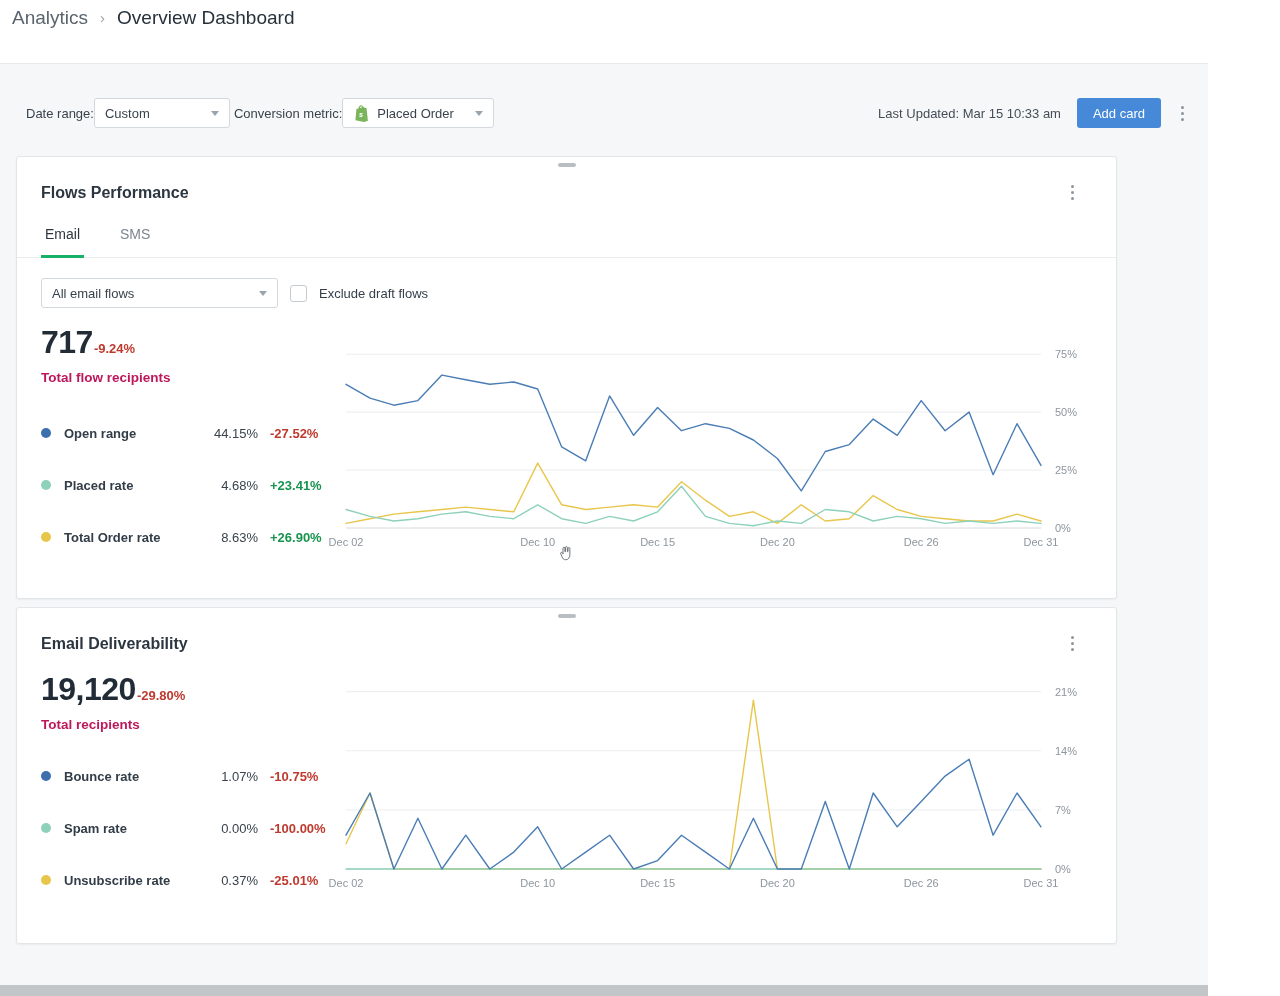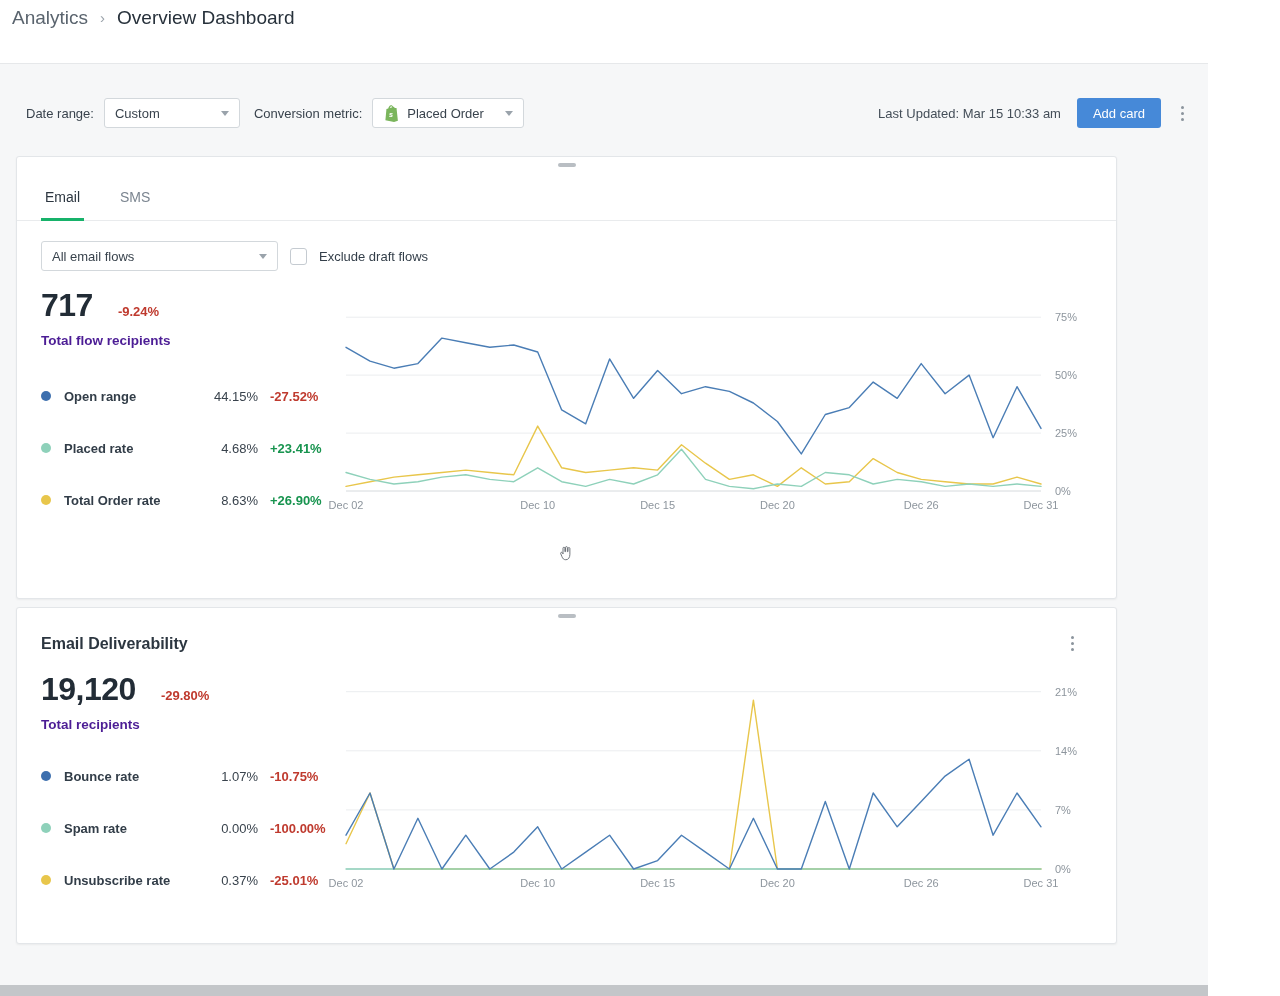--- a/index.html
+++ b/index.html
@@ -8,21 +8,21 @@
 
   
   .topbar{background:#fff;height:64px;border-bottom:1px solid #e6e8ea;display:flex;
           align-items:flex-start;padding:6px 0 0 12px;box-sizing:border-box;}
   .breadcrumb{display:flex;align-items:center;gap:12px;font-size:19px;line-height:24px;}
   .crumb-section{color:#5a646e;}
   .crumb-sep{color:#9aa2aa;font-size:15px;}
   .crumb-page{color:#27313b;}
 
   
-  .filter-bar{display:flex;align-items:center;margin:34px 20px 0 26px;gap:10px;}
+  .filter-bar{display:flex;align-items:center;margin:34px 20px 0 26px;}
   .flabel{font-size:13px;color:#39434d;white-space:nowrap;}
   .select{height:30px;background:#fff;border:1px solid #d3d8dc;border-radius:3px;display:flex;
           align-items:center;padding:0 10px;font-size:13px;color:#39434d;box-sizing:border-box;
           cursor:pointer;gap:8px;}
   .caret{width:0;height:0;border-left:4px solid transparent;border-right:4px solid transparent;
          border-top:5px solid #9aa3ab;margin-left:auto;flex:none;}
   .date-select{width:136px;}
   .datepicker{width:237px;}
   .metric-select{width:152px;}
   .right-group{margin-left:auto;display:flex;align-items:center;gap:16px;}
@@ -47,26 +47,26 @@
   .tab.active{color:#2c3640;border-bottom-color:#17b26a;}
 
   .controls{display:flex;align-items:center;gap:12px;padding:20px 24px 0;}
   .flow-select{width:237px;}
   .checkbox{width:15px;height:15px;border:1px solid #c5cbd1;border-radius:3px;background:#fff;
             flex:none;cursor:pointer;}
   .checkbox-label{font-size:13px;color:#343f4a;}
 
   .card-body{display:flex;padding:16px 16px 0 24px;}
   .stats-col{width:305px;flex:none;}
-  .big-row{display:flex;align-items:baseline;gap:25px;}
+  .big-row{display:flex;align-items:baseline;gap:1px;}
   .big-number{font-size:32px;font-weight:700;color:#222c36;letter-spacing:-.5px;}
   .delta{font-size:13px;font-weight:700;}
   [data-dir="down"]{color:#bf3a2e;}
   [data-dir="up"]{color:#18944f;}
-  .total-label{font-size:13.5px;font-weight:700;margin-top:9px;color:#4c1d95;}
+  .total-label{font-size:13.5px;font-weight:700;margin-top:9px;color:#be185d;}
 
   .legend{margin-top:22px;}
   .legend-lg{margin-top:18px;}
   .legend-row{display:flex;align-items:center;height:52px;}
   .dot{width:10px;height:10px;border-radius:50%;flex:none;}
   .legend-label{font-size:13px;font-weight:600;color:#323d48;margin-left:13px;flex:1;}
   .legend-value{font-size:13px;color:#39434d;width:52px;text-align:right;flex:none;}
   .legend-delta{width:76px;margin-left:12px;flex:none;}
 
   .chart-col{flex:1;position:relative;margin-top:6px;}
@@ -112,20 +112,28 @@
       <span class="kebab">
           <i></i>
           <i></i>
           <i></i>
         </span>
     </div>
   </div>
 
   <div class="card card1">
     <div class="drag-handle"></div>
+    <div class="card-head">
+      <span class="card-title">Flows Performance</span>
+      <span class="kebab">
+          <i></i>
+          <i></i>
+          <i></i>
+        </span>
+    </div>
     <div class="tabs">
       <span class="tab active">Email</span>
       <span class="tab">SMS</span>
     </div>
     <div class="controls">
       <div class="select flow-select">
         <span>All email flows</span>
         <span class="caret"></span>
       </div>
       <span class="checkbox"></span>

